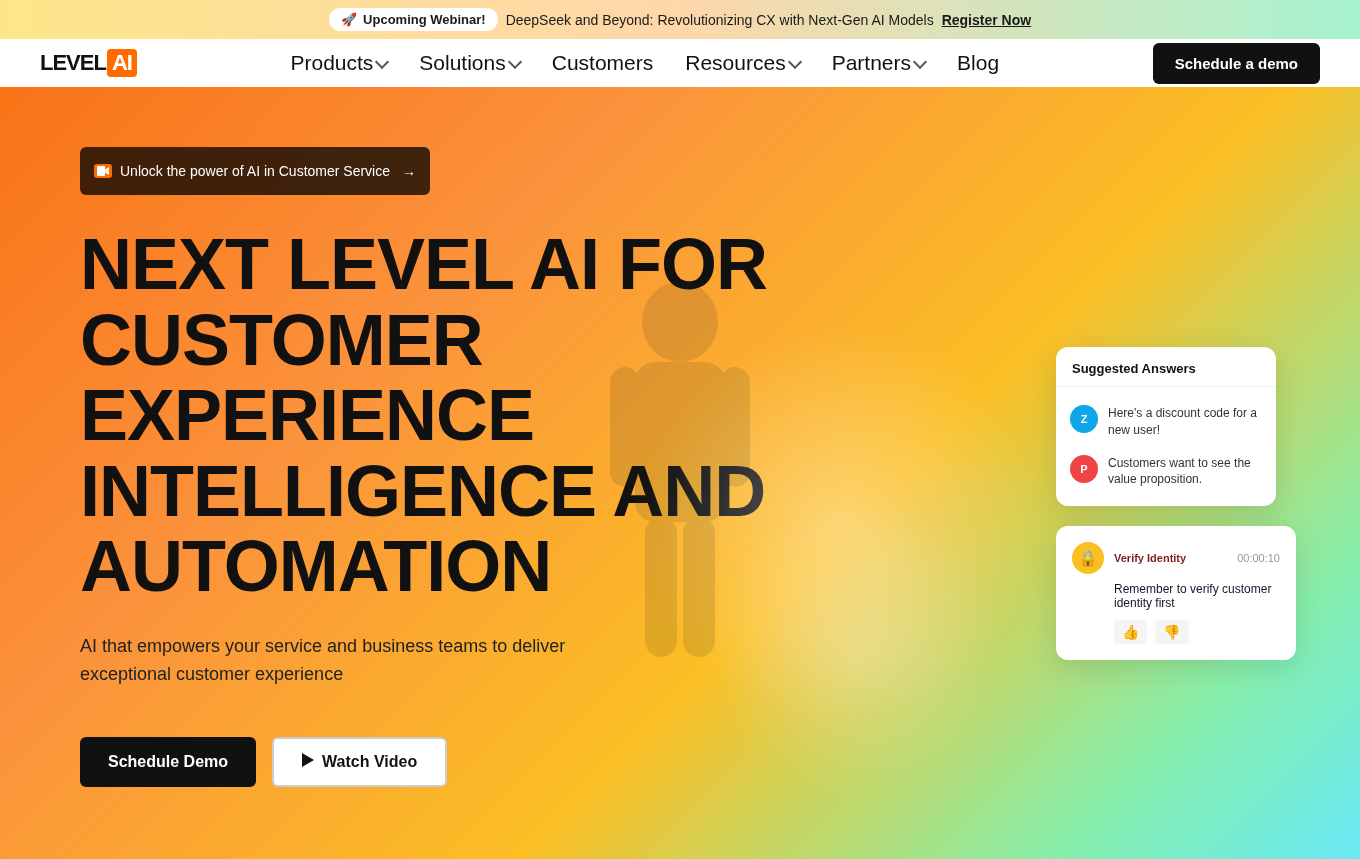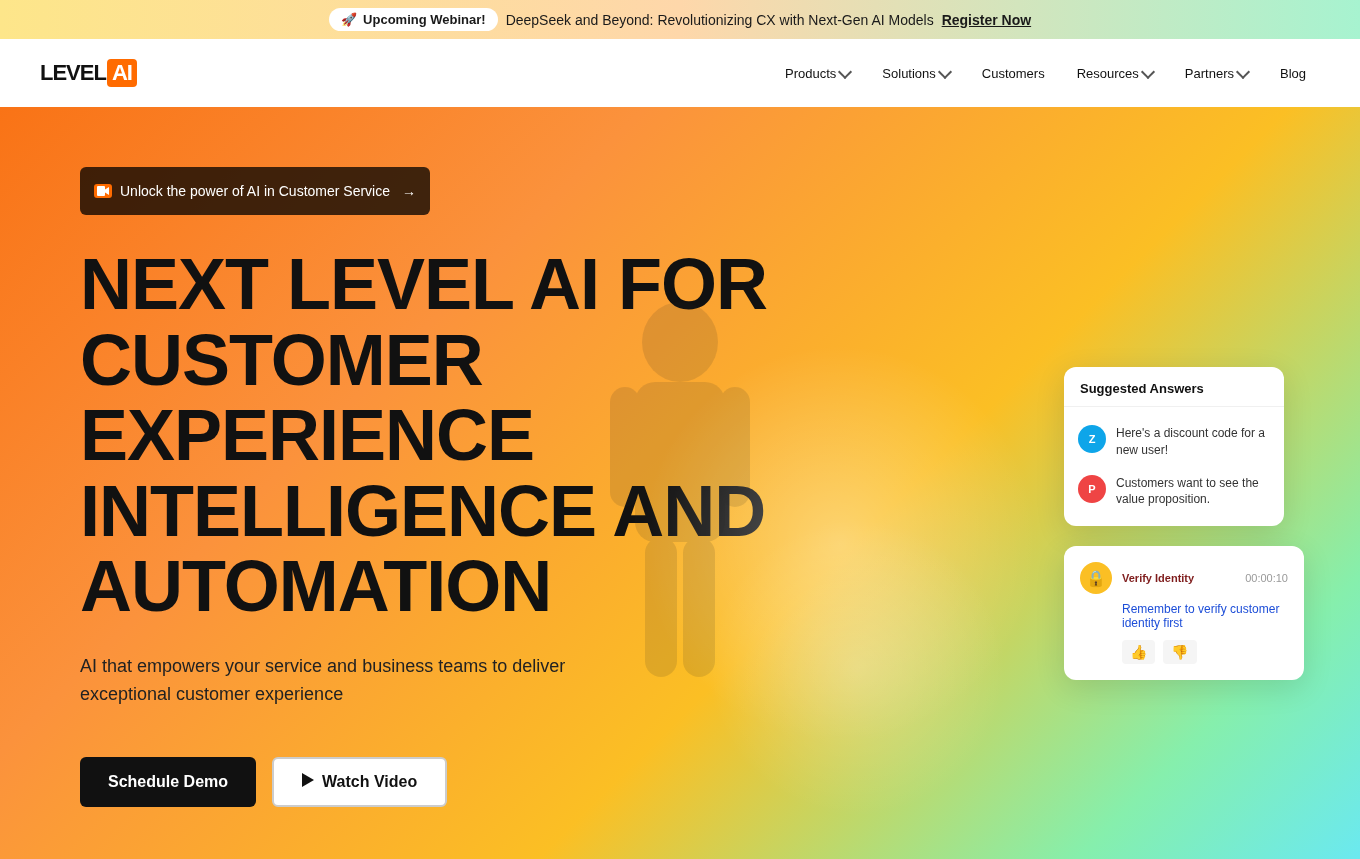--- a/index.html
+++ b/index.html
@@ -33,21 +33,21 @@
       text-decoration: underline;
       cursor: pointer;
     }
 
     
     nav {
       background: white;
       display: flex;
       align-items: center;
       padding: 4px 40px;
-      height: 68px;
+      height: 48px;
       justify-content: space-between;
       position: relative;
       z-index: 10;
     }
     .nav-logo {
       display: flex;
       align-items: center;
       font-size: 22px;
       font-weight: 900;
       color: #111;
@@ -69,21 +69,21 @@
       list-style: none;
     }
     .nav-links li {
       position: relative;
     }
     .nav-item {
       display: flex;
       align-items: center;
       gap: 4px;
       padding: 8px 14px;
-      font-size: 13px;
+      font-size: 21px;
       font-weight: 500;
       color: #111;
       cursor: pointer;
       border-radius: 6px;
       text-decoration: none;
     }
     .chevron-icon {
       width: 10px;
       height: 10px;
       border-right: 2px solid #555;
@@ -217,21 +217,21 @@
       border-top: 7px solid transparent;
       border-bottom: 7px solid transparent;
       border-left: 12px solid #111;
       display: inline-block;
     }
 
     
     .floating-cards {
       position: absolute;
       top: 260px;
-      right: 56px;
+      right: 64px;
       display: flex;
       flex-direction: column;
       gap: 20px;
       z-index: 5;
     }
 
     .card {
       background: white;
       border-radius: 12px;
       box-shadow: 0 8px 30px rgba(0,0,0,0.12);
@@ -320,21 +320,21 @@
       font-weight: 700;
       color: #7f1d1d;
       flex: 1;
     }
     .verify-time {
       font-size: 11px;
       color: #999;
     }
     .verify-body {
       font-size: 12px;
-      color: #1d4ed8;
+      color: #0f172a;
       margin-left: 42px;
       margin-bottom: 10px;
     }
     .verify-actions {
       display: flex;
       gap: 8px;
       margin-left: 42px;
     }
     .thumb-btn {
       background: #f5f5f5;
@@ -405,20 +405,21 @@
         <span class="chevron-icon"></span>
       </span>
     </li>
     <li>
       <span class="nav-item">
         <span>Blog</span>
       </span>
     </li>
   </ul>
 
+  <button class="schedule-demo-btn">Schedule a demo</button>
 </nav>
 
 <section class="hero">
 
   
   <div class="unlock-badge">
     <span class="video-icon">
       <svg width="12" height="10" viewBox="0 0 12 10" fill="none">
         <rect width="8" height="10" rx="1" fill="white"></rect>
         <path d="M8 3.5L12 1v8L8 6.5V3.5Z" fill="white"></path>

